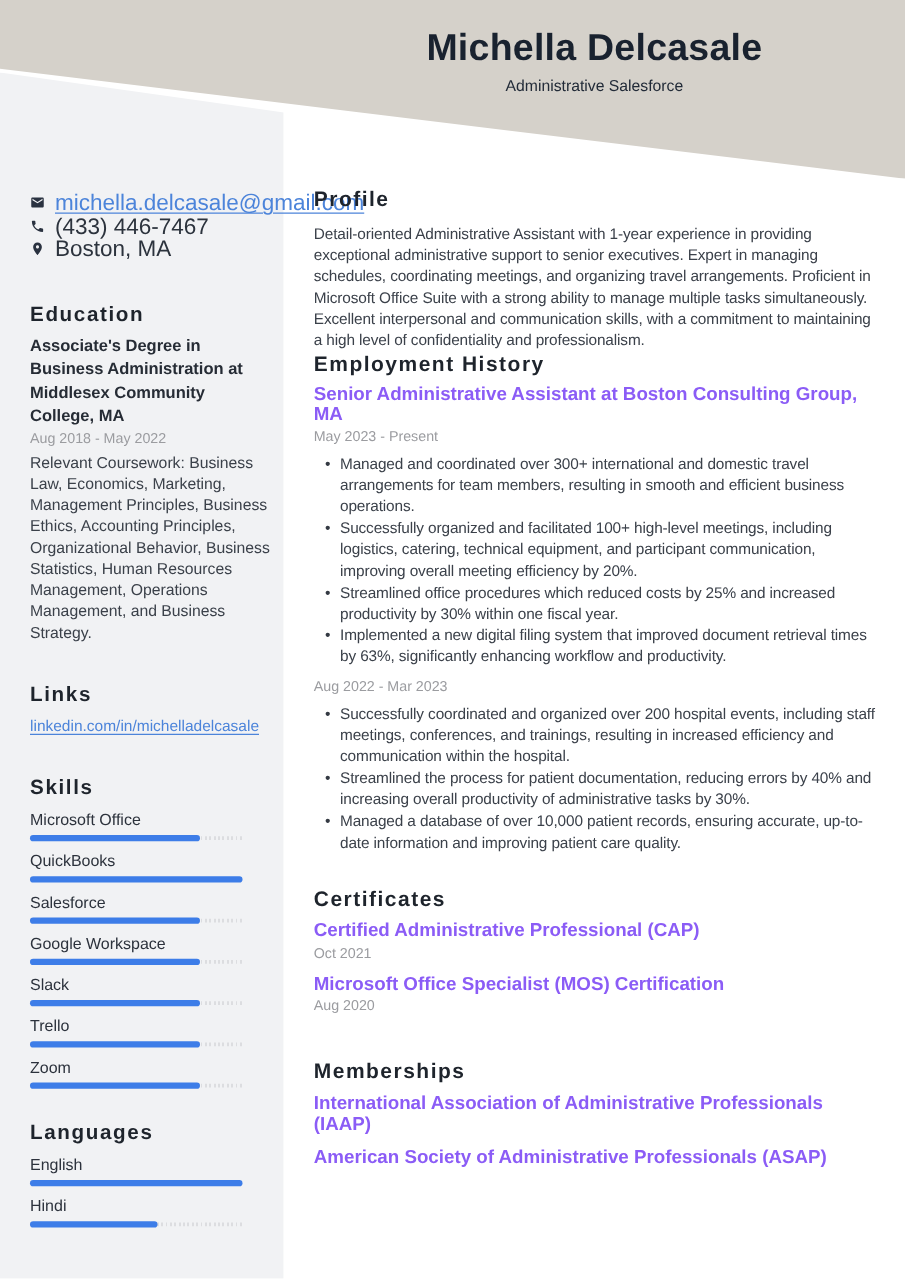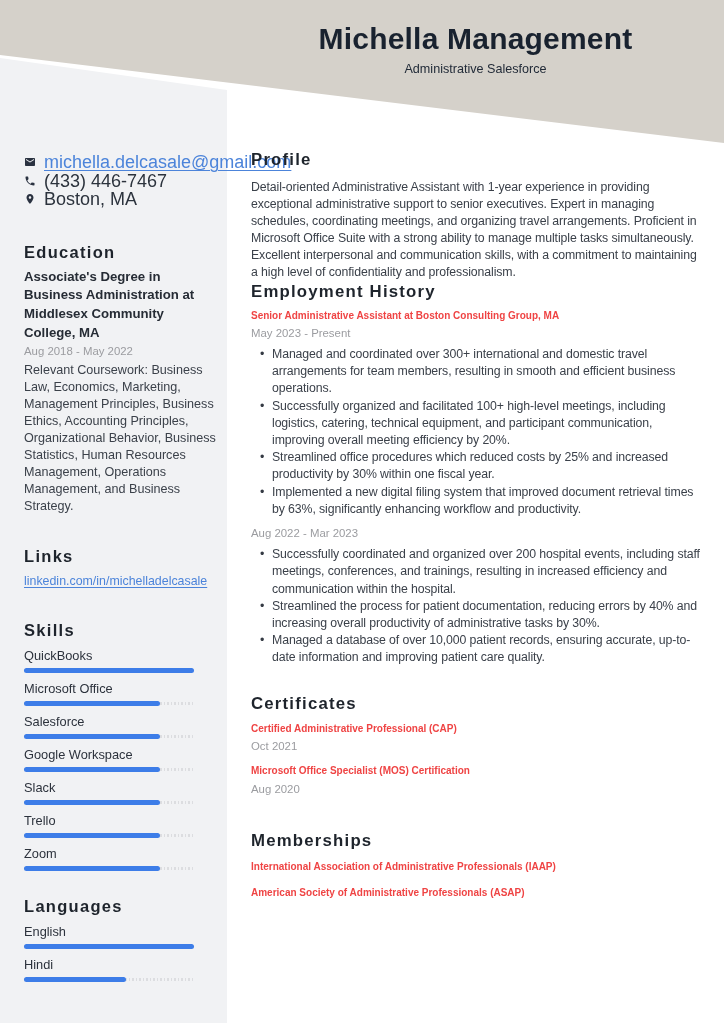--- a/index.html
+++ b/index.html
@@ -90,21 +90,21 @@
   .main-heading {
     font-size:16.8px; font-weight:700; color:#1e242c;
     letter-spacing:1.2px; line-height:20px;
   }
   .profile-heading { margin-top:150px; margin-bottom:9px; }
   .body-text {
     font-size:12.3px; line-height:17.1px; color:#3b414a; letter-spacing:-0.1px;
   }
   .employment-heading { margin-bottom:6px; }
   .item-title {
-    font-size:10px; font-weight:700; color:#ef4444; line-height:16.5px;
+    font-size:15px; font-weight:700; color:#8b5cf6; line-height:16.5px;
   }
   .job { margin-top:0; }
   .job + .job { margin-top:5px; }
   .job-bullets { margin-top:6px; margin-bottom:8px; list-style:none; }
   .job-bullets li {
     position:relative; padding-left:21px;
     font-size:12.3px; line-height:17.2px; color:#3b414a; letter-spacing:-0.1px;
   }
   .job-bullets li::before {
     content:"\2022"; position:absolute; left:9px; top:0;
@@ -115,21 +115,21 @@
   .memb-heading { margin-top:35px; margin-bottom:8px; }
   .memb-item + .memb-item { margin-top:10px; }
 </style>
 </head>
 <body>
 
 <div class="band-beige"></div>
 <div class="sidebar-bg"></div>
 
 <div class="header-text">
-  <div class="name">Michella Management</div>
+  <div class="name">Michella Delcasale</div>
   <div class="job-title">Administrative Salesforce</div>
 </div>
 
 <aside class="sidebar">
 
   <div class="contact">
     <div class="contact-row">
       <span class="cicon">
         <svg viewBox="0 0 24 24">
             <path d="M20 4H4c-1.1 0-2 .9-2 2v12c0 1.1.9 2 2 2h16c1.1 0 2-.9 2-2V6c0-1.1-.9-2-2-2zm0 4.2-8 5-8-5V6l8 5 8-5v2.2z"></path>
@@ -166,31 +166,31 @@
     <h2 class="side-heading links-heading">Links</h2>
     <div class="links-item">
       <a class="link" href="#">linkedin.com/in/michelladelcasale</a>
     </div>
   </section>
 
   <section>
     <h2 class="side-heading skills-heading">Skills</h2>
 
     <div class="meter-item">
+      <div class="meter-label">Microsoft Office</div>
+      <div class="meter-track">
+          <div class="meter-dots"></div>
+          <div class="meter-fill" style="width: 80%;"></div>
+        </div>
+    </div>
+    <div class="meter-item">
       <div class="meter-label">QuickBooks</div>
       <div class="meter-track">
           <div class="meter-dots"></div>
           <div class="meter-fill" style="width: 100%;"></div>
-        </div>
-    </div>
-    <div class="meter-item">
-      <div class="meter-label">Microsoft Office</div>
-      <div class="meter-track">
-          <div class="meter-dots"></div>
-          <div class="meter-fill" style="width: 80%;"></div>
         </div>
     </div>
     <div class="meter-item">
       <div class="meter-label">Salesforce</div>
       <div class="meter-track">
           <div class="meter-dots"></div>
           <div class="meter-fill" style="width: 80%;"></div>
         </div>
     </div>
     <div class="meter-item">

